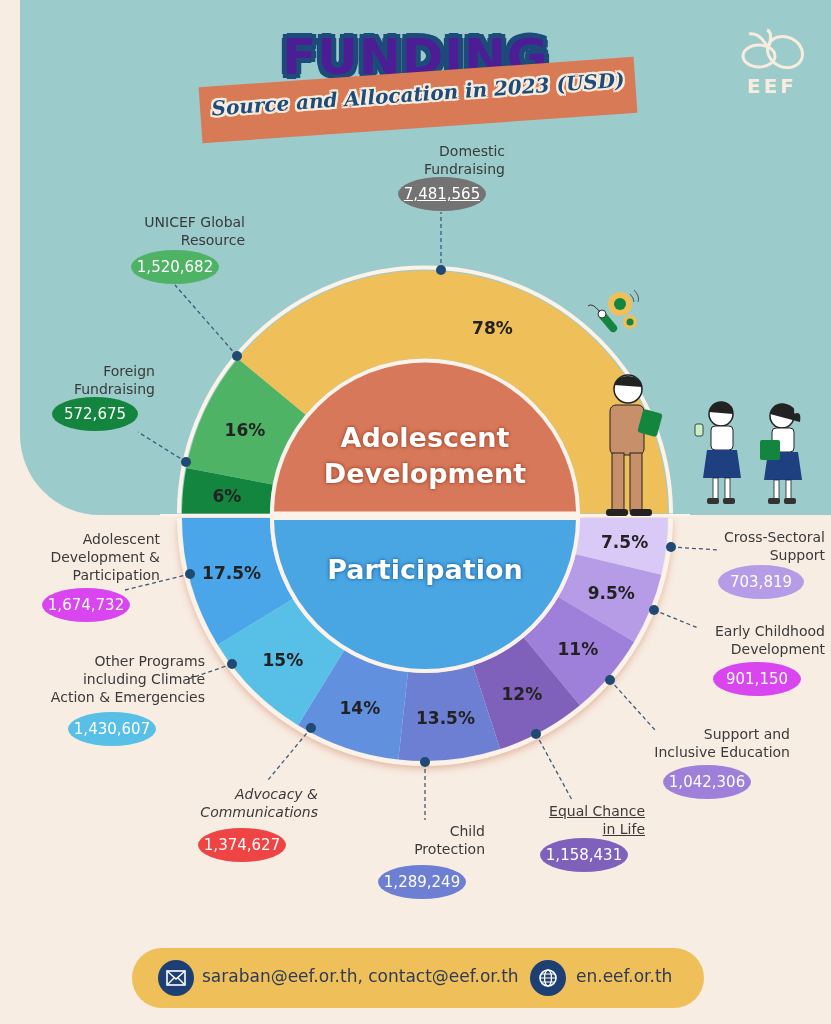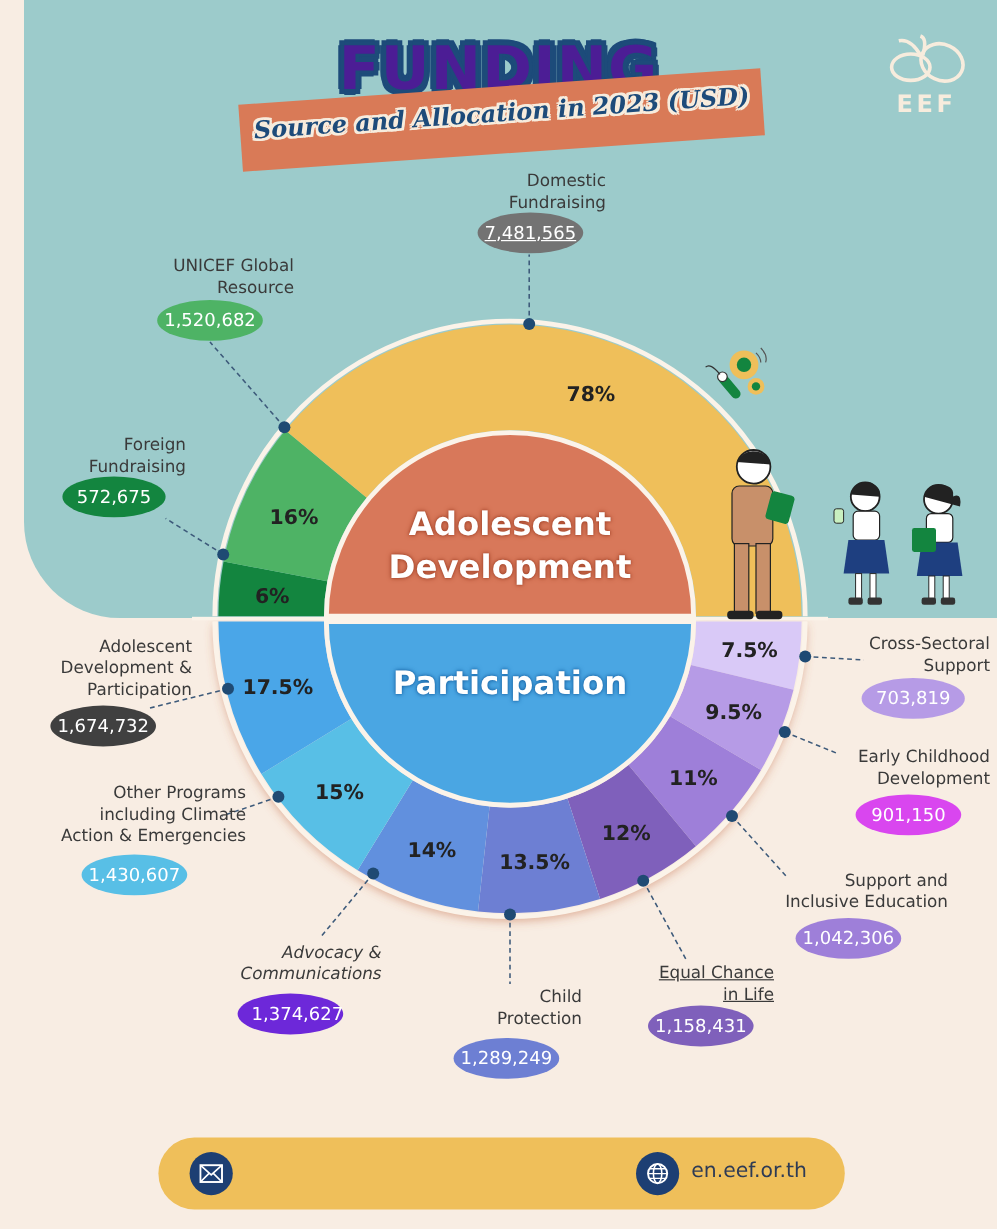--- a/index.html
+++ b/index.html
@@ -185,34 +185,34 @@
   <div>Foreign</div>
   <div>Fundraising</div>
 </div>
 <div class="pill" style="left:52px;top:397px;width:86px;background:#13853f;">572,675</div>
 
 <div class="lbl" style="left:15px;top:530px;width:145px;">
   <div>Adolescent</div>
   <div>Development &amp;</div>
   <div>Participation</div>
 </div>
-<div class="pill" style="left:42px;top:588px;width:88px;background:#404040;">1,674,732</div>
+<div class="pill" style="left:42px;top:588px;width:88px;background:#d946ef;">1,674,732</div>
 
 <div class="lbl" style="left:25px;top:652px;width:180px;">
   <div>Other Programs</div>
   <div>including Climate</div>
   <div>Action &amp; Emergencies</div>
 </div>
 <div class="pill" style="left:68px;top:712px;width:88px;background:#58bfe6;">1,430,607</div>
 
 <div class="lbl" style="left:168px;top:785px;width:150px;font-style:italic;">
   <div>Advocacy &amp;</div>
   <div>Communications</div>
 </div>
-<div class="pill" style="left:198px;top:828px;width:88px;background:#6d28d9;text-align:right;">1,374,627</div>
+<div class="pill" style="left:198px;top:828px;width:88px;background:#ef4444;">1,374,627</div>
 
 <div class="lbl" style="left:365px;top:822px;width:120px;">
   <div>Child</div>
   <div>Protection</div>
 </div>
 <div class="pill" style="left:378px;top:865px;width:88px;background:#6d7fd3;">1,289,249</div>
 
 <div class="lbl" style="left:525px;top:802px;width:120px;text-decoration:underline;">
   <div>Equal Chance</div>
   <div>in Life</div>
@@ -237,20 +237,21 @@
 </div>
 <div class="pill" style="left:718px;top:565px;width:86px;background:#b69be6;">703,819</div>
 
 <div class="footer">
   <div class="fi" style="left:26px;">
     <svg width="20" height="16" viewBox="0 0 20 16">
         <rect x="1" y="1" width="18" height="14" fill="none" stroke="#fff" stroke-width="1.6"></rect>
         <path d="M1 1 L10 9 L19 1 M1 15 L8 8 M19 15 L12 8" fill="none" stroke="#fff" stroke-width="1.4"></path>
       </svg>
   </div>
+  <div class="ft" style="left:70px;">saraban@eef.or.th, contact@eef.or.th</div>
   <div class="fi" style="left:398px;">
     <svg width="20" height="20" viewBox="0 0 20 20">
         <circle cx="10" cy="10" r="8" fill="none" stroke="#fff" stroke-width="1.6"></circle>
         <ellipse cx="10" cy="10" rx="3.5" ry="8" fill="none" stroke="#fff" stroke-width="1.3"></ellipse>
         <path d="M2 10 H18 M3.5 6 H16.5 M3.5 14 H16.5" stroke="#fff" stroke-width="1.2"></path>
       </svg>
   </div>
   <div class="ft" style="left:444px;">en.eef.or.th</div>
 </div>
 

